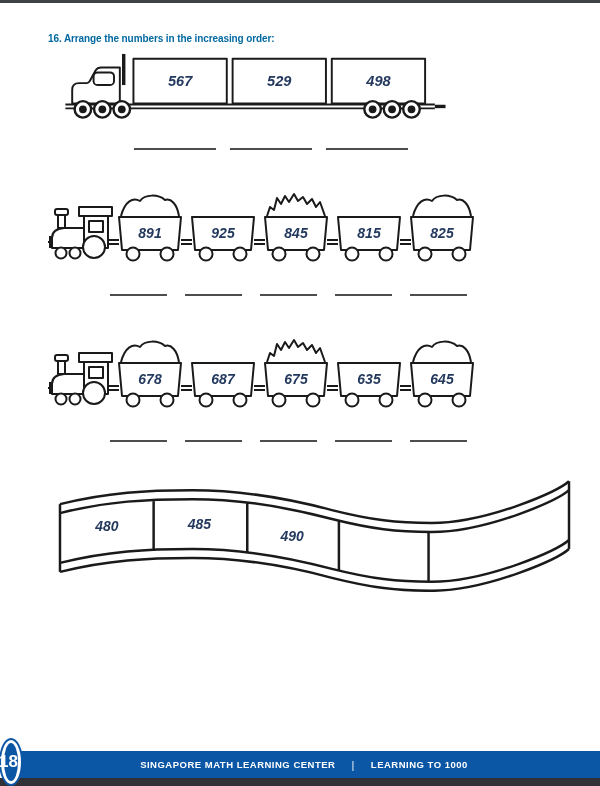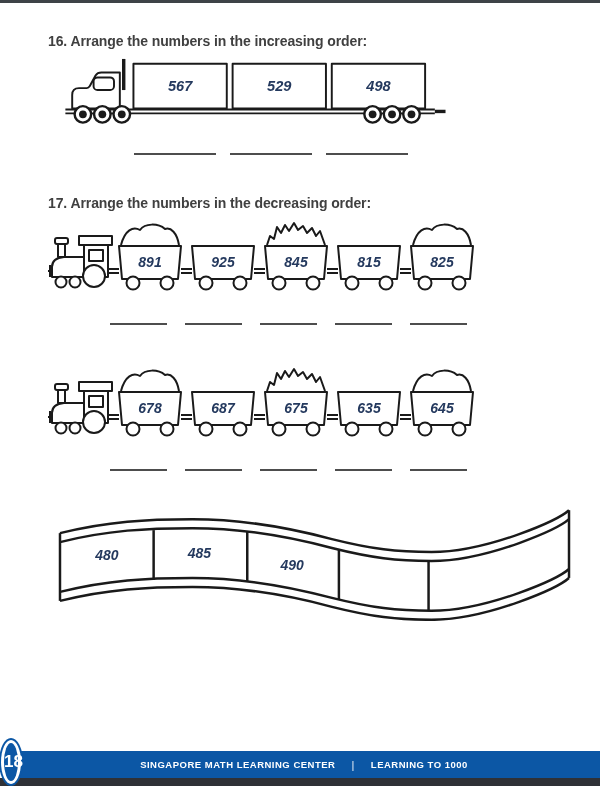--- a/index.html
+++ b/index.html
@@ -3,21 +3,21 @@
 <meta charset="utf-8">
 <style>
   html,body{margin:0;padding:0;}
   body{
     width:600px;height:786px;background:#ffffff;position:relative;overflow:hidden;
     font-family:"Liberation Sans",sans-serif;
     border-top:3px solid #3e4347;box-sizing:border-box;
   }
   .content{padding:30px 26px 0 48px;}
   .q-title{
-    font-size:14px;font-weight:bold;color:#404040;letter-spacing:-0.1px;
+    font-size:10px;font-weight:bold;color:#0369a1;letter-spacing:-0.1px;
     margin:0 0 8px 0;
   }
   section{display:block;}
   .sec17{margin-top:40px;}
   .sec18{margin-top:40px;}
   .sec19{margin-top:36px;}
   .sec20{margin-top:14px;}
   svg.art{display:block;}
   .truck-art{width:400px;height:70px;margin-left:6px;}
   .train-art{width:430px;height:80px;margin-left:0;margin-top:6px;}
@@ -35,21 +35,21 @@
   }
   .footer-bar{
     position:absolute;left:8px;right:0;bottom:8px;height:27px;background:#0c57a5;
     display:flex;align-items:center;justify-content:center;gap:16px;
     color:#ffffff;font-size:9.5px;font-weight:bold;letter-spacing:0.5px;
   }
   .footer-sep{font-size:11px;font-weight:normal;opacity:0.9;}
   .bottom-strip{position:absolute;left:0;right:0;bottom:0;height:8px;background:#2f3136;}
   .page-badge{
     position:absolute;left:4px;bottom:5px;width:14px;height:38px;border-radius:50%;
-    background:#0c57a5;color:#ffffff;display:flex;align-items:center;justify-content:flex-start;
+    background:#0c57a5;color:#ffffff;display:flex;align-items:center;justify-content:flex-end;
     font-size:17px;font-weight:bold;
     box-shadow:0 0 0 3px #ffffff,0 0 0 5px #0c57a5;
     z-index:2;
   }
 </style>
 </head>
 <body>
 
 <svg width="0" height="0" style="position:absolute" aria-hidden="true">
   <defs>
@@ -121,21 +121,20 @@
       <text class="num" x="328" y="35" font-size="15" text-anchor="middle">498</text>
     </svg>
     <div class="blanks b3">
       <span class="blank"></span>
       <span class="blank"></span>
       <span class="blank"></span>
     </div>
   </section>
 
   <section class="sec17">
-    <p class="q-title">17. Arrange the numbers in the decreasing order:</p>
     <svg class="art train-art" viewBox="0 0 430 80">
       <use href="#loco"></use>
       <use href="#tcar" x="70"></use>
         <use href="#tcar" x="143"></use>
         <use href="#tcar" x="216"></use>
         <use href="#tcar" x="289"></use>
         <use href="#tcar" x="362"></use>
       <use href="#mound" x="70"></use>
       <use href="#jagged" x="216"></use>
       <use href="#mound" x="362"></use>

